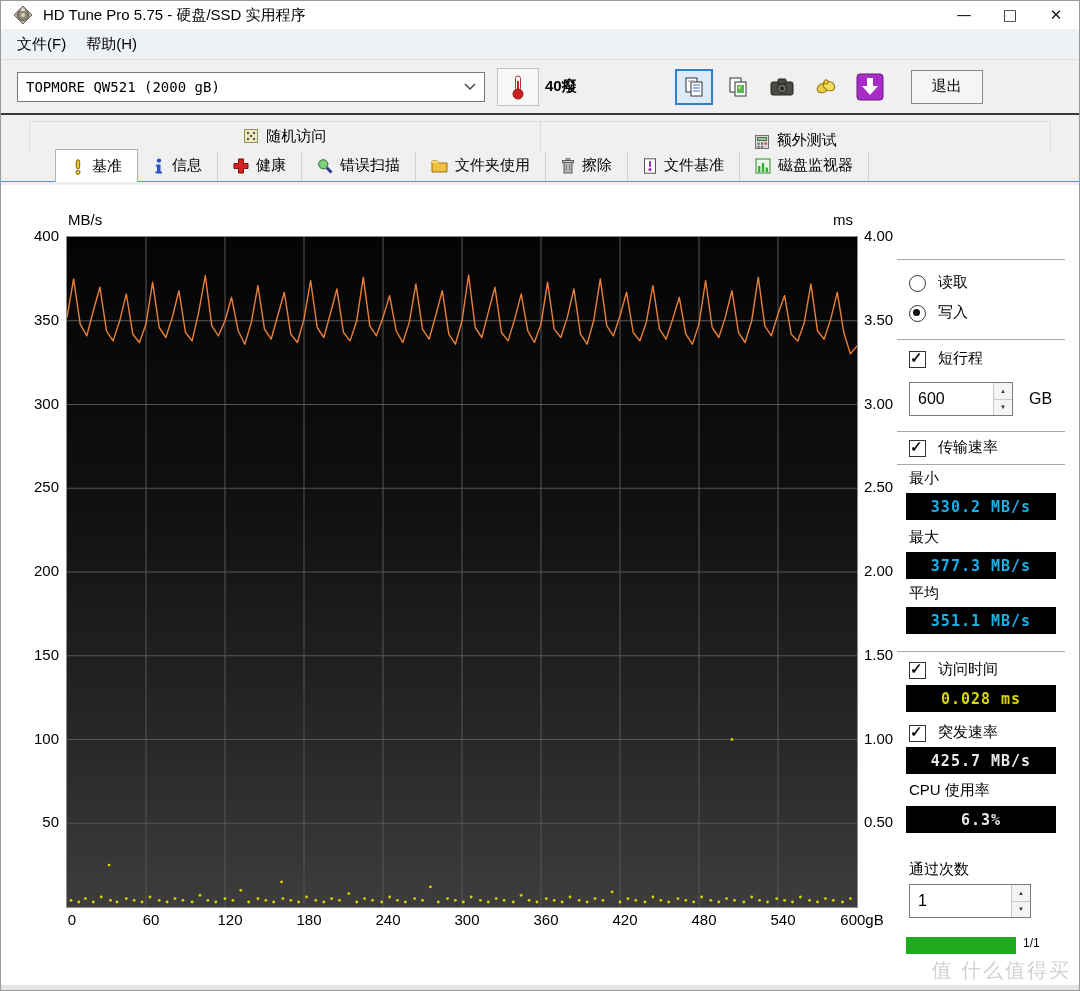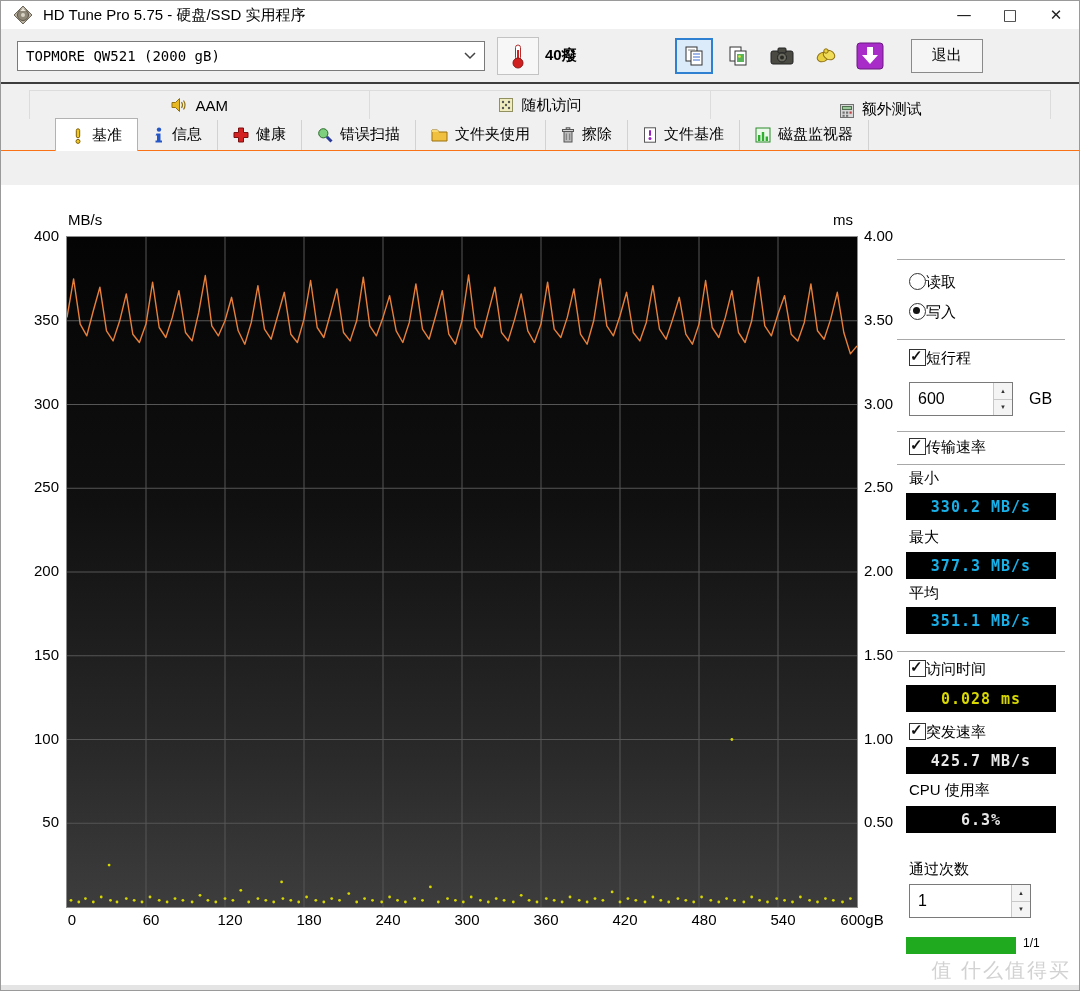--- a/index.html
+++ b/index.html
@@ -57,21 +57,21 @@
   .tick.l{width:44px;text-align:right;left:14px;}
   .tick.r{left:863px;}
   .tick.x{width:52px;text-align:center;top:726px;}
   
   .panel{position:absolute;left:900px;top:0;width:168px;height:100%;}
   .panel .abs{position:absolute;}
   .sep{position:absolute;left:-4px;width:168px;height:0;border-top:1px solid #a8a8a8;border-bottom:1px solid #fff;}
   .start-btn{left:10px;top:21px;width:120px;height:37px;background:#e1e1e1;border:1px solid #adadad;
              font-size:16px;display:flex;align-items:center;justify-content:center;}
   .lbl{font-size:15px;color:#000;}
-  .radio-row,.cb-row{display:flex;align-items:flex-start;gap:0;}
+  .radio-row,.cb-row{display:flex;align-items:flex-end;gap:12px;}
   .radio{width:15px;height:15px;border:1px solid #333;border-radius:50%;background:#fff;position:relative;flex:none;}
   .radio.sel::after{content:'';position:absolute;left:3px;top:3px;width:7px;height:7px;border-radius:50%;background:#111;}
   .cb{width:15px;height:15px;border:1px solid #333;background:#fff;position:relative;flex:none;}
   .cb.checked::after{content:'\2713';position:absolute;left:0px;top:-3px;font-size:15px;font-weight:bold;color:#111;}
   .spin{background:#fff;border:1px solid #7a7a7a;display:flex;box-sizing:border-box;height:34px;}
   .spin .val{flex:1;font-size:16px;display:flex;align-items:center;padding-left:8px;}
   .spin .btns{width:18px;display:flex;flex-direction:column;border-left:1px solid #c8c8c8;}
   .spin .sb{flex:1;display:flex;align-items:center;justify-content:center;font-size:6px;color:#333;background:#f4f4f4;}
   .spin .sb:first-child{border-bottom:1px solid #c8c8c8;}
   .lcd{width:150px;height:27px;background:#000;display:flex;align-items:center;justify-content:center;
@@ -91,20 +91,24 @@
       <circle cx="10" cy="10" r="5.5" fill="#8f8878" stroke="#5c5548"></circle>
       <circle cx="10" cy="10" r="2" fill="#d8d2c4"></circle>
       <polygon points="10,3 13,6 7,6" fill="#e8e2d4"></polygon>
     </svg>
     <div class="title-text">HD Tune Pro 5.75 - 硬盘/SSD 实用程序</div>
     <div class="win-btn">—</div>
     <div class="win-btn">□</div>
     <div class="win-btn">✕</div>
   </div>
 
+  <div class="menubar">
+    <div class="menu-item">文件(F)</div>
+    <div class="menu-item">帮助(H)</div>
+  </div>
 
   <div class="toolbar">
     <div class="drive-select">
       <span>TOPMORE QW521 (2000 gB)</span>
       <svg class="chev" width="12" height="8" viewBox="0 0 12 8">
         <polyline points="1,1 6,6 11,1" fill="none" stroke="#444" stroke-width="1.5"></polyline>
       </svg>
     </div>
     <div class="temp-btn">
       <svg width="20" height="26" viewBox="0 0 20 26">
@@ -154,27 +158,20 @@
           <rect x="1" y="1" width="26" height="26" rx="3" fill="#a82cc8" stroke="#6a1a80"></rect>
           <polygon points="14,22 6,13 11,13 11,5 17,5 17,13 22,13" fill="#fff"></polygon>
         </svg>
       </div>
     </div>
     <div class="exit-btn">退出</div>
   </div>
 
   <div class="tabs-wrap">
     <div class="toptabs">
-      <div class="toptab">
-        <svg width="17" height="16" viewBox="0 0 17 16">
-          <polygon points="1,5.5 4.5,5.5 8.5,1.5 8.5,14.5 4.5,10.5 1,10.5" fill="#e8b820" stroke="#907010"></polygon>
-          <path d="M10.5 5 q2 3 0 6 M12.5 3.5 q3 4.5 0 9" fill="none" stroke="#907010" stroke-width="1.2"></path>
-        </svg>
-        <span>AAM</span>
-      </div>
       <div class="toptab">
         <svg width="16" height="16" viewBox="0 0 16 16">
           <rect x="1.5" y="1.5" width="13" height="13" fill="#f0ecc0" stroke="#909060"></rect>
           <circle cx="5" cy="5" r="1.2" fill="#555"></circle>
             <circle cx="11" cy="5" r="1.2" fill="#555"></circle>
           <circle cx="8" cy="8" r="1.2" fill="#555"></circle>
             <circle cx="5" cy="11" r="1.2" fill="#555"></circle>
           <circle cx="11" cy="11" r="1.2" fill="#555"></circle>
         </svg>
         <span>随机访问</span>

